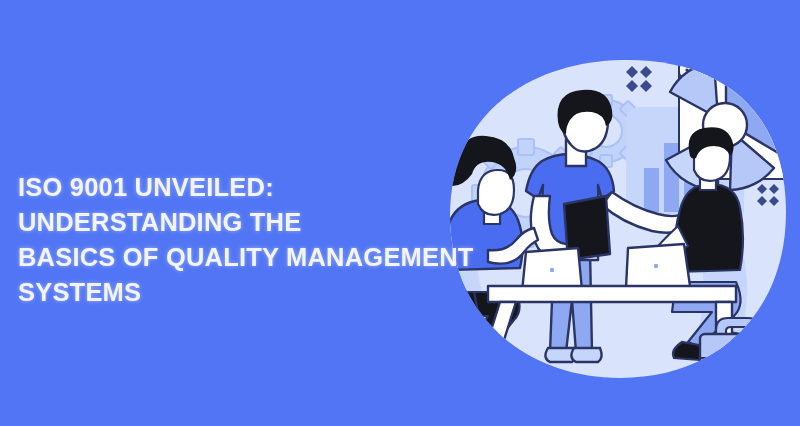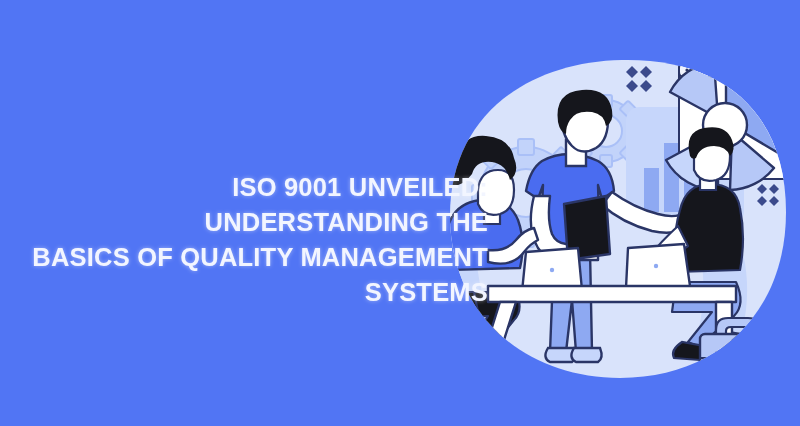--- a/index.html
+++ b/index.html
@@ -7,21 +7,20 @@
     padding: 0;
     background: #ffffff;
   }
   #banner {
     position: relative;
     width: 800px;
     height: 426px;
     overflow: hidden;
     background: #5175f4;
     font-family: "Liberation Sans", sans-serif;
-    text-align: right;
   }
   #headline {
     position: absolute;
     left: 18px;
     top: 170px;
     width: 470px;
     margin: 0;
     color: #f2f5ff;
     font-family: "Liberation Sans", sans-serif;
     font-size: 25.5px;

